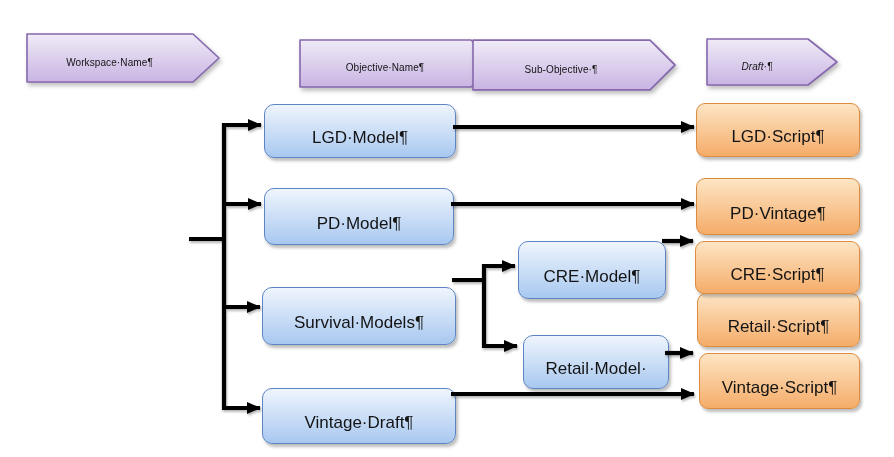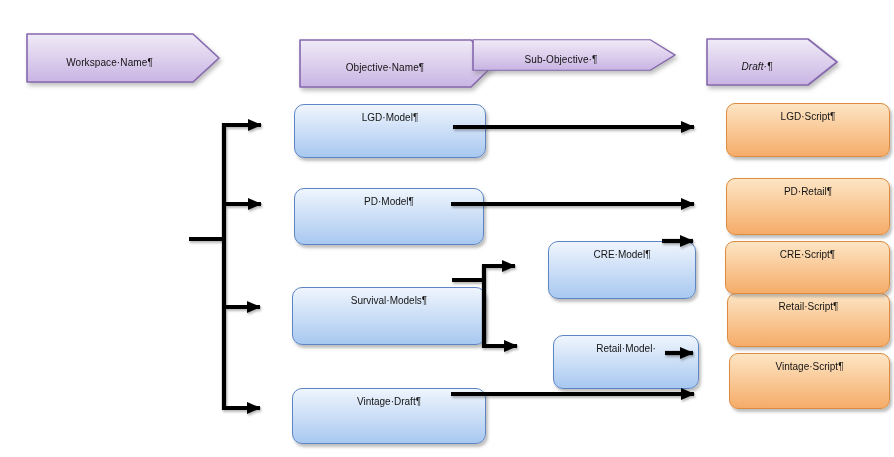--- a/index.html
+++ b/index.html
@@ -12,25 +12,25 @@
   .banner svg.pent{position:absolute;left:0;top:0;width:100%;height:100%;
     filter:drop-shadow(2px 3px 2px rgba(125,125,125,.5));}
   .pent polygon{fill:url(#gradHeader);stroke:var(--c-header_border,#8668AE);
     stroke-width:1.6;stroke-linejoin:round;}
   .gh-top{stop-color:var(--c-header_fill_top,#F0EBF7);}
   .gh-bot{stop-color:var(--c-header_fill_bottom,#C9B4E3);}
   .banner .lbl{position:absolute;inset:0;display:flex;align-items:center;justify-content:center;
     transform:translateY(4px);font-size:10px;letter-spacing:.1px;}
   #b1{left:26px;top:33px;width:194px;height:50px;}  #b1 .lbl{padding-right:27px;}
   #b2{left:258px;top:39px;width:197px;height:49px;margin-left:41px;} #b2 .lbl{padding-right:25px;}
-  #b3{left:472px;top:39px;width:204px;height:32px;} #b3 .lbl{padding-right:26px;}
+  #b3{left:472px;top:39px;width:204px;height:52px;} #b3 .lbl{padding-right:26px;}
   #b4{left:706px;top:38px;width:132px;height:48px;font-style:italic;} #b4 .lbl{padding-right:30px;}
   
   .node{position:absolute;border-radius:10px;box-shadow:2px 3px 3px rgba(128,128,128,.5);
-    display:flex;align-items:flex-start;justify-content:center;font-size:10px;margin-left:30px;}
+    display:flex;align-items:center;justify-content:center;font-size:17px;}
   .node .lbl{transform:translateY(7px);}
   .green{background:linear-gradient(180deg,var(--c-workspace_fill_top,#F3FAE5) 0%,var(--c-workspace_fill_bottom,#CFE99C) 100%);
     border:1.6px solid var(--c-workspace_border,#A2C35C);border-radius:16px;}
   .blue{background:linear-gradient(180deg,var(--c-model_fill_top,#EFF5FD) 0%,var(--c-model_fill_bottom,#A8C8F0) 100%);
     border:1.6px solid var(--c-model_border,#5D85C3);}
   .orange{background:linear-gradient(180deg,var(--c-script_fill_top,#FDE5C4) 0%,var(--c-script_fill_bottom,#F5AC69) 100%);
     border:1.6px solid var(--c-script_border,#DD8B3E);border-radius:9px;}
   #workspace      {left:28px; top:202px;width:161px;height:100px;}
   #lgd-model      {left:264px;top:104px;width:190px;height:52px;}
   #pd-model       {left:264px;top:188px;width:188px;height:55px;}
@@ -109,21 +109,21 @@
     <span class="lbl">CRE·Model¶</span>
   </div>
 
   <div class="node orange" id="retail-script">
     <span class="lbl">Retail·Script¶</span>
   </div>
   <div class="node orange" id="lgd-script">
     <span class="lbl">LGD·Script¶</span>
   </div>
   <div class="node orange" id="pd-script">
-    <span class="lbl">PD·Retail¶</span>
+    <span class="lbl">PD·Vintage¶</span>
   </div>
   <div class="node orange" id="cre-script">
     <span class="lbl">CRE·Script¶</span>
   </div>
   <div class="node orange" id="vintage-script">
     <span class="lbl">Vintage·Script¶</span>
   </div>
 
   <svg class="wires" viewBox="0 0 894 457">
     <defs>

